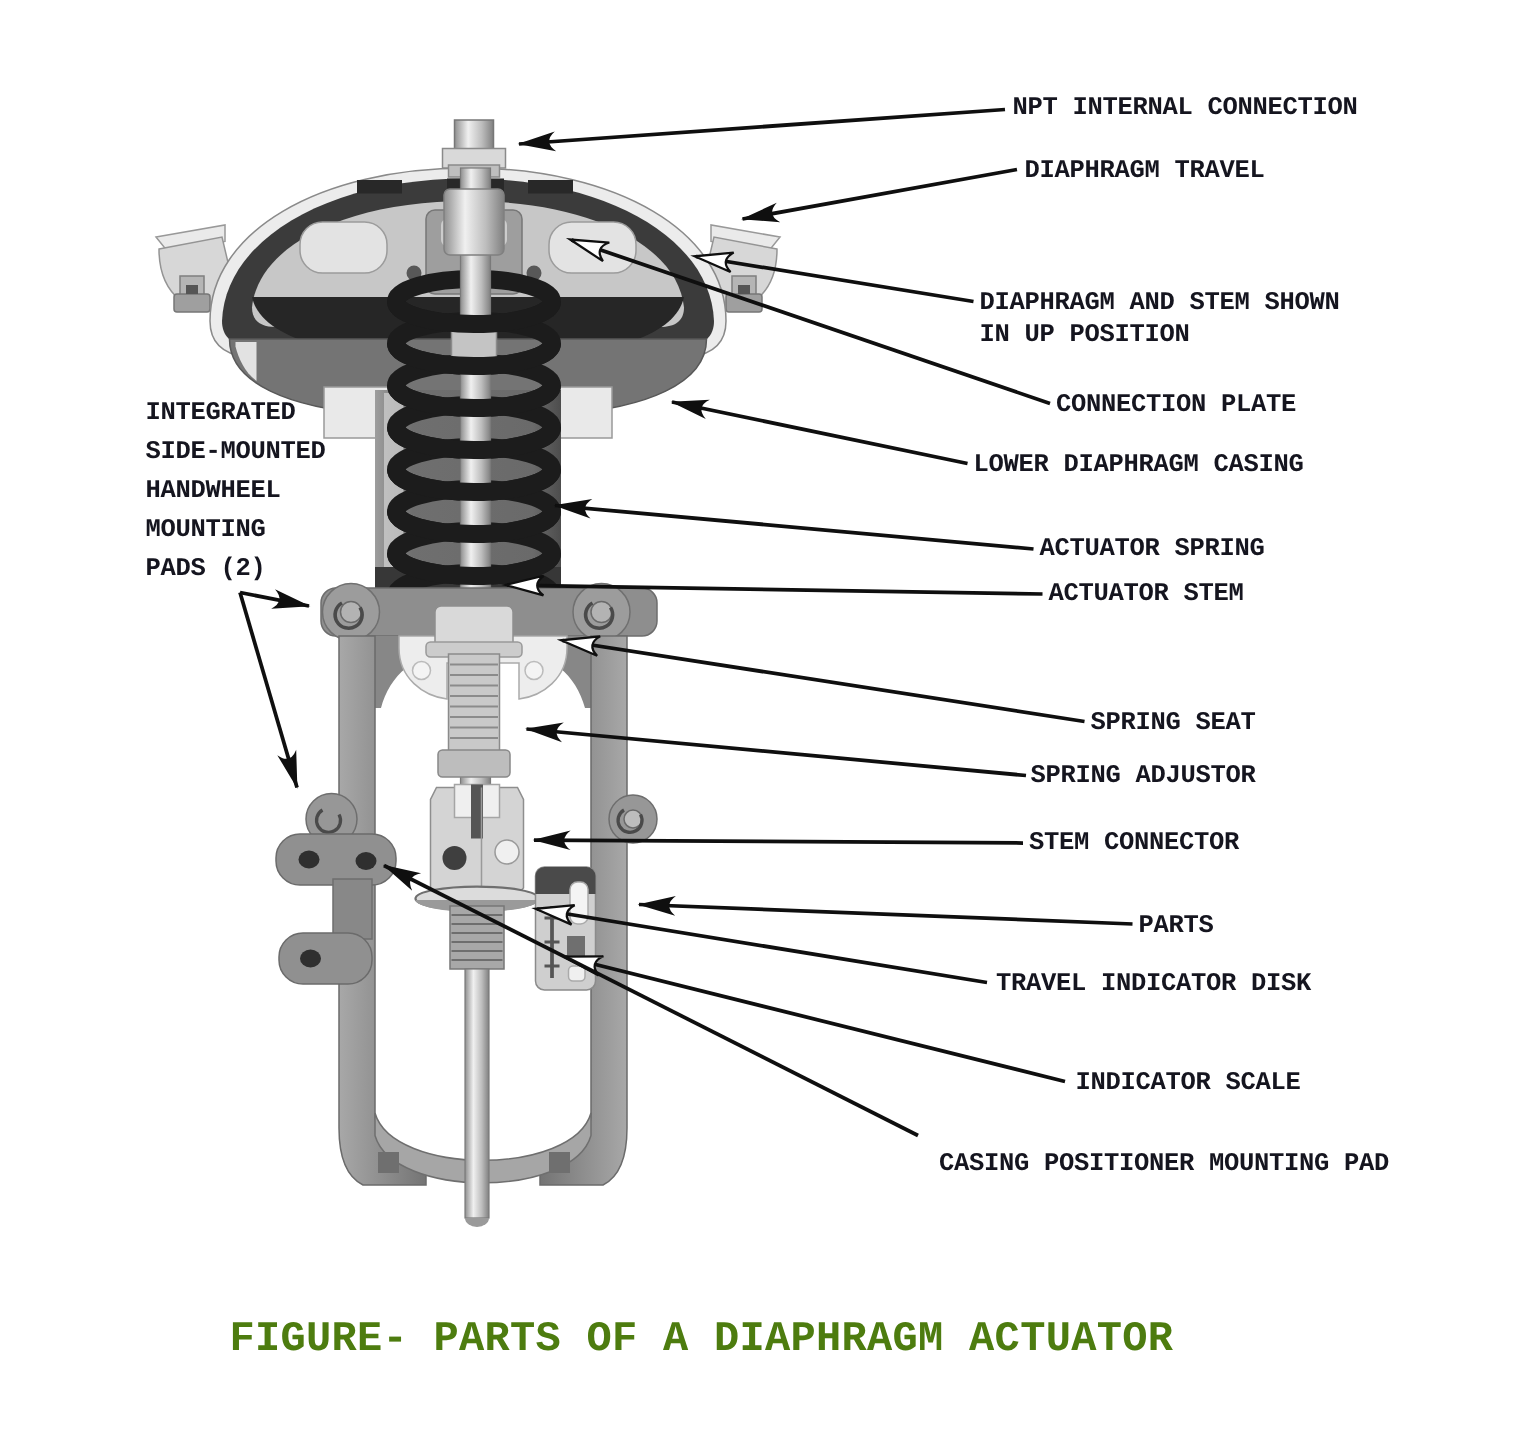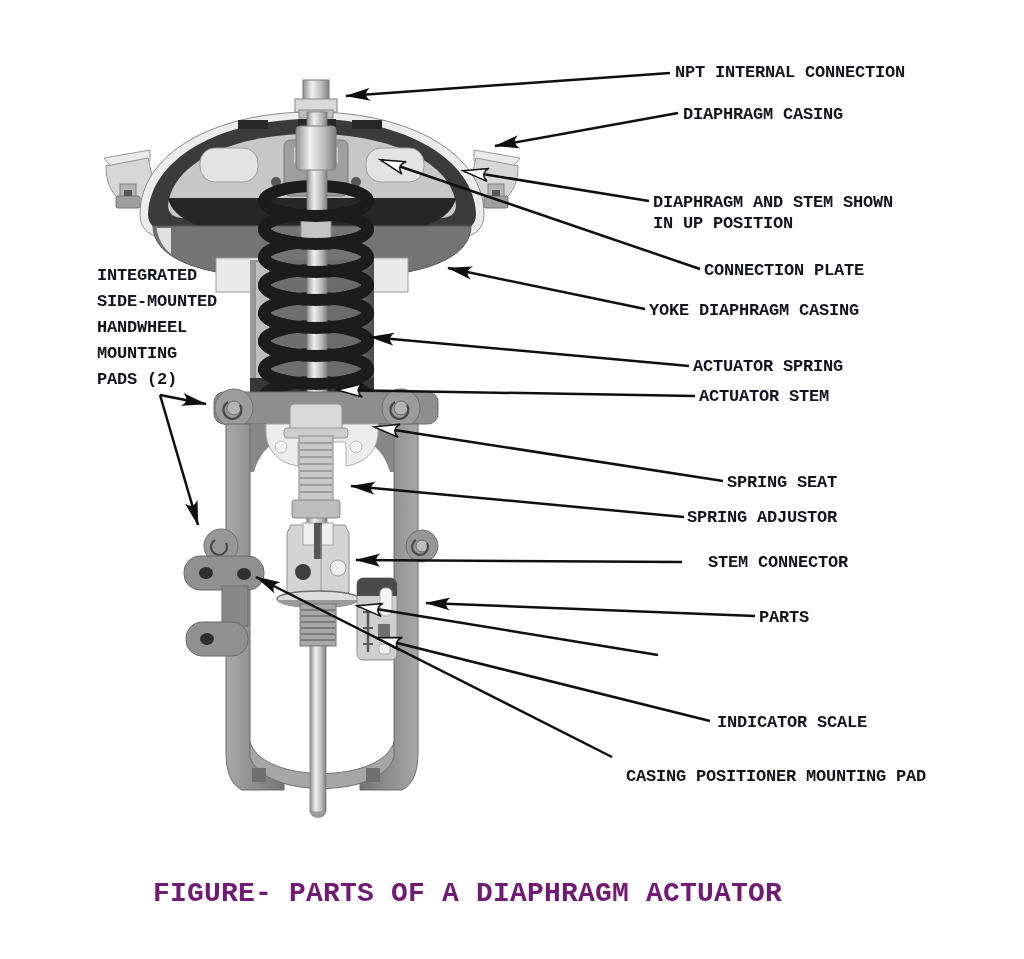--- a/index.html
+++ b/index.html
@@ -3,21 +3,21 @@
 <meta charset="utf-8">
 <style>
   html,body{margin:0;padding:0;background:#ffffff;}
   .stage{position:relative;width:1024px;height:959px;background:#ffffff;overflow:hidden;
          font-family:Liberation Mono, monospace;}
   .art{position:absolute;left:0;top:0;width:1024px;height:959px;}
   .callout{position:absolute;font-weight:700;font-size:17px;line-height:21px;
            color:#15151f;white-space:pre;letter-spacing:-0.2px;}
   .callout--block{line-height:26px;}
   .caption{position:absolute;left:153px;top:878px;font-weight:700;font-size:28px;
-           color:#701a75;letter-spacing:0.2px;white-space:pre;}
+           color:#4d7c0f;letter-spacing:0.2px;white-space:pre;}
   marker{overflow:visible;}
 </style>
 </head>
 <body>
 
 <div class="stage">
 
   <svg class="art" viewBox="0 0 1024 959">
     <defs>
       <marker id="mB" viewBox="-2 -2 32 18" refX="27" refY="7" markerWidth="30" markerHeight="17" markerUnits="userSpaceOnUse" orient="auto">
@@ -236,31 +236,32 @@
       <line x1="755" y1="616" x2="426" y2="603" marker-end="url(#mB)"></line>
       <line x1="658" y1="655" x2="358" y2="606" marker-end="url(#mW)"></line>
       <line x1="710" y1="721" x2="377" y2="638" marker-end="url(#mW)"></line>
       <line x1="612" y1="757" x2="256" y2="577" marker-end="url(#mB)"></line>
       <line x1="160" y1="395" x2="206" y2="404" marker-end="url(#mB)"></line>
       <line x1="160" y1="395" x2="198" y2="525" marker-end="url(#mB)"></line>
     </g>
   </svg>
 
   <div class="callout" style="left:675px;top:62px">NPT INTERNAL CONNECTION</div>
-  <div class="callout" style="left:683px;top:104px">DIAPHRAGM CASING</div>
+  <div class="callout" style="left:683px;top:104px">DIAPHRAGM TRAVEL</div>
   <div class="callout" style="left:653px;top:192px">DIAPHRAGM AND STEM SHOWN
 IN UP POSITION</div>
   <div class="callout" style="left:704px;top:260px">CONNECTION PLATE</div>
-  <div class="callout" style="left:649px;top:300px">YOKE DIAPHRAGM CASING</div>
+  <div class="callout" style="left:649px;top:300px">LOWER DIAPHRAGM CASING</div>
   <div class="callout" style="left:693px;top:356px">ACTUATOR SPRING</div>
   <div class="callout" style="left:699px;top:386px">ACTUATOR STEM</div>
   <div class="callout" style="left:727px;top:472px">SPRING SEAT</div>
   <div class="callout" style="left:687px;top:507px">SPRING ADJUSTOR</div>
-  <div class="callout" style="left:708px;top:552px">STEM CONNECTOR</div>
+  <div class="callout" style="left:686px;top:552px">STEM CONNECTOR</div>
   <div class="callout" style="left:759px;top:607px">PARTS</div>
+  <div class="callout" style="left:664px;top:646px">TRAVEL INDICATOR DISK</div>
   <div class="callout" style="left:717px;top:712px">INDICATOR SCALE</div>
   <div class="callout" style="left:626px;top:766px">CASING POSITIONER MOUNTING PAD</div>
   <div class="callout callout--block" style="left:97px;top:263px">INTEGRATED
 SIDE-MOUNTED
 HANDWHEEL
 MOUNTING
 PADS (2)</div>
 
   <div class="caption">FIGURE- PARTS OF A DIAPHRAGM ACTUATOR</div>
 </div>

